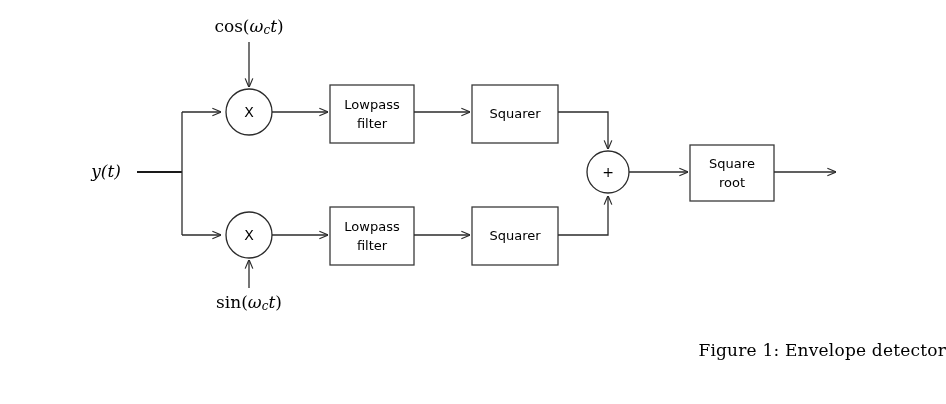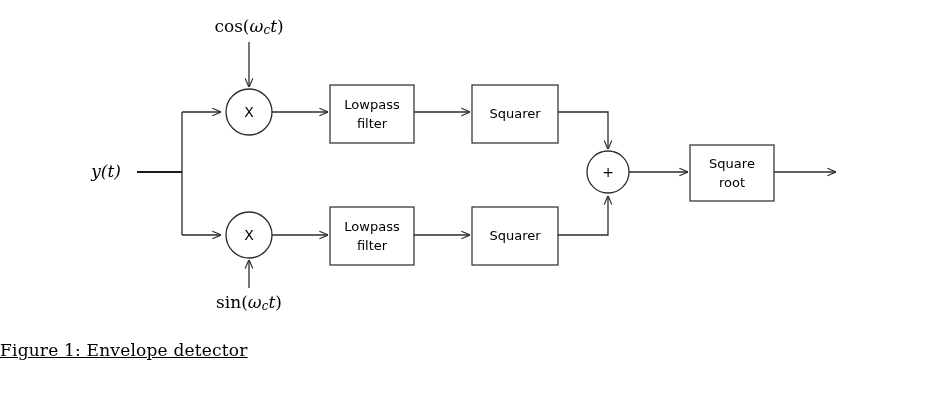--- a/index.html
+++ b/index.html
@@ -50,26 +50,25 @@
     font-size: 12px;
   }
   .math-up {
     font-style: normal;
   }
   .caption {
     position: absolute;
     left: 0;
     top: 340px;
     width: 946px;
-    text-align: left;
+    text-align: right;
     font-family: "DejaVu Serif", "Liberation Serif", serif;
     font-size: 17px;
     color: #000000;
     letter-spacing: 0.2px;
-    text-decoration: underline;
   }
   .wire {
     stroke: #2b2b2b;
     stroke-width: 1.3;
     fill: none;
   }
   .wire-thick {
     stroke: #1a1a1a;
     stroke-width: 2.2;
     fill: none;

